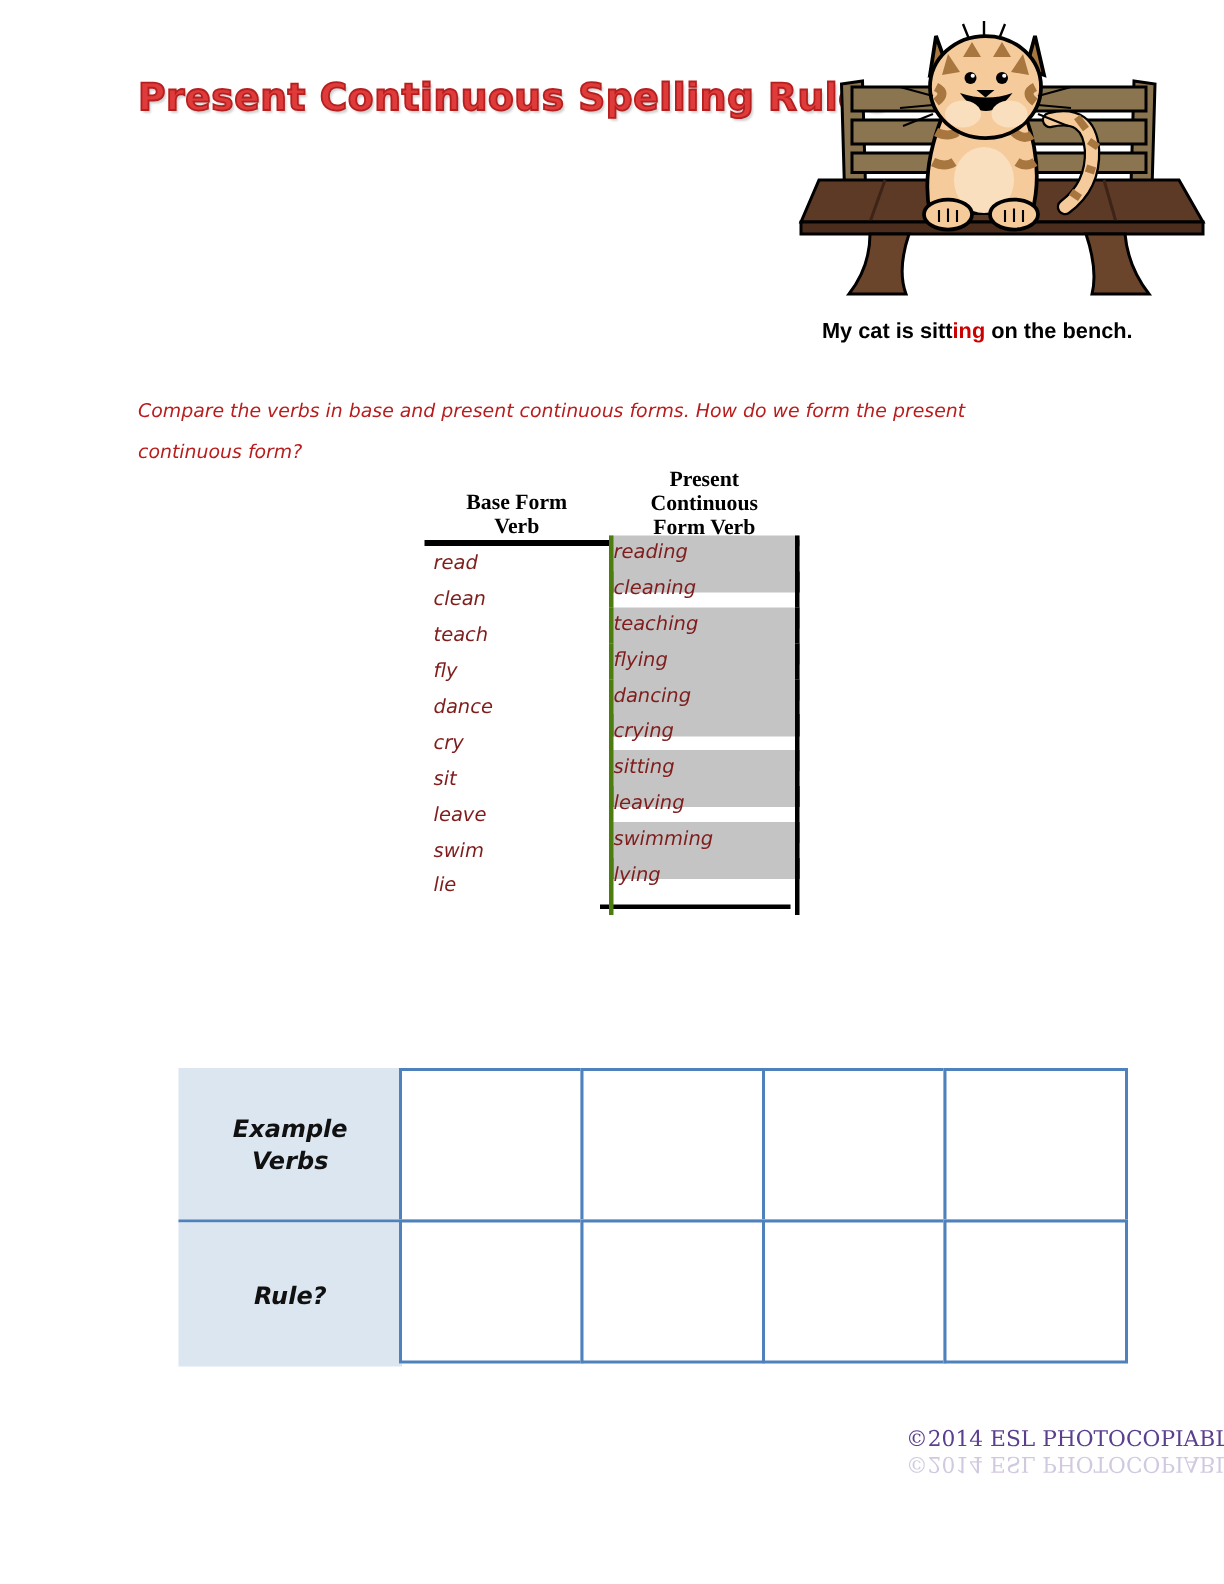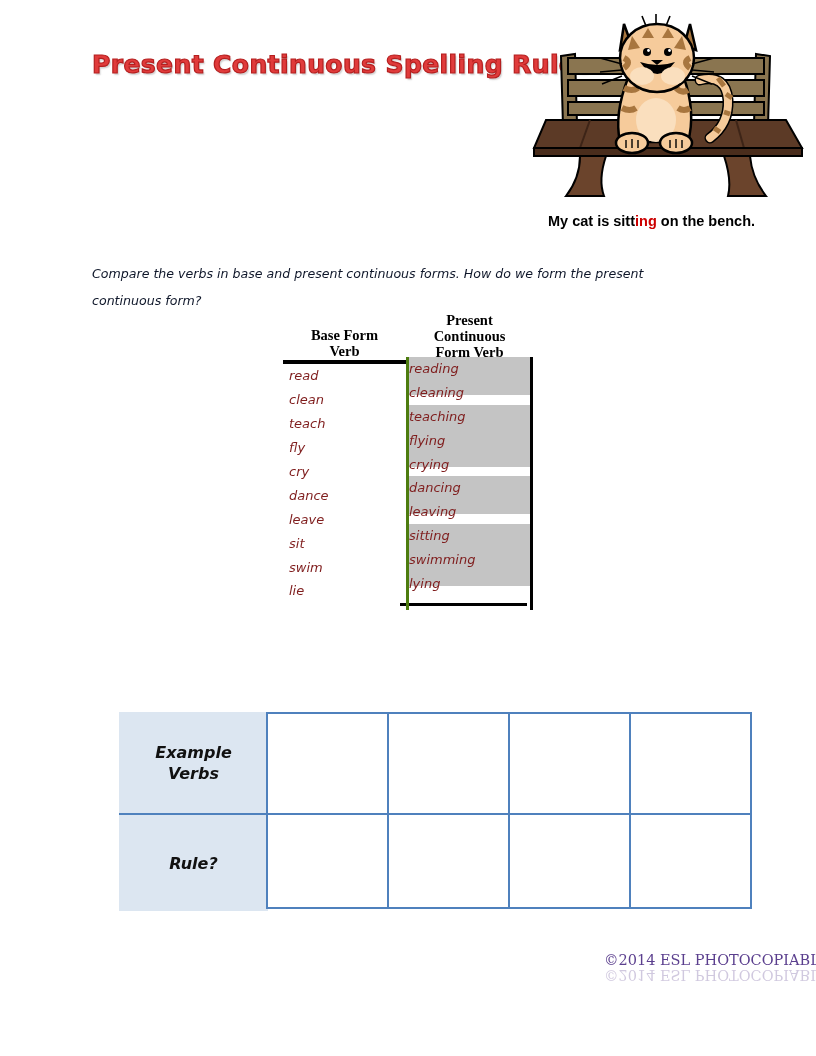--- a/index.html
+++ b/index.html
@@ -59,21 +59,21 @@
   
   #instructions {
     position: absolute;
     left: 92px;
     top: 260px;
     width: 610px;
     font-family: "DejaVu Sans", sans-serif;
     font-style: italic;
     font-size: 12.6px;
     line-height: 27px;
-    color: #0f172a;
+    color: #b91c1c;
   }
 
   
   #verb-table {
     position: absolute;
     left: 283px;
     top: 312px;
     width: 250px;
   }
   #verb-head {
@@ -290,35 +290,35 @@
           <div class="c-pc">cleaning</div>
         </div>
         <div class="verb-row shade">
           <div class="c-base">teach</div>
           <div class="c-pc">teaching</div>
         </div>
         <div class="verb-row shade">
           <div class="c-base">fly</div>
           <div class="c-pc">flying</div>
         </div>
+        <div class="verb-row shade">
+          <div class="c-base">dance</div>
+          <div class="c-pc">dancing</div>
+        </div>
         <div class="verb-row">
           <div class="c-base">cry</div>
           <div class="c-pc">crying</div>
         </div>
         <div class="verb-row shade">
-          <div class="c-base">dance</div>
-          <div class="c-pc">dancing</div>
+          <div class="c-base">sit</div>
+          <div class="c-pc">sitting</div>
         </div>
         <div class="verb-row">
           <div class="c-base">leave</div>
           <div class="c-pc">leaving</div>
-        </div>
-        <div class="verb-row shade">
-          <div class="c-base">sit</div>
-          <div class="c-pc">sitting</div>
         </div>
         <div class="verb-row shade">
           <div class="c-base">swim</div>
           <div class="c-pc">swimming</div>
         </div>
         <div class="verb-row">
           <div class="c-base">lie</div>
           <div class="c-pc">lying</div>
         </div>
       </div>

